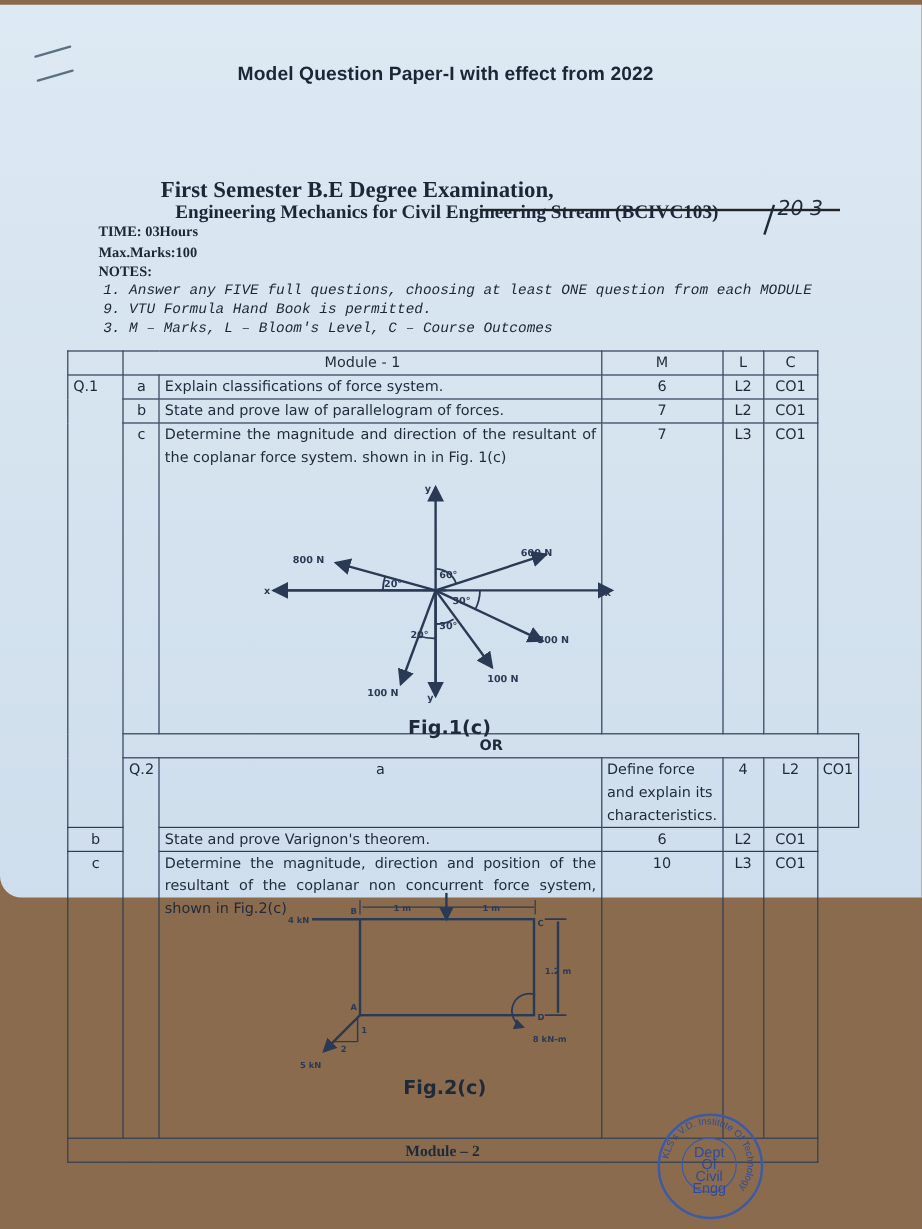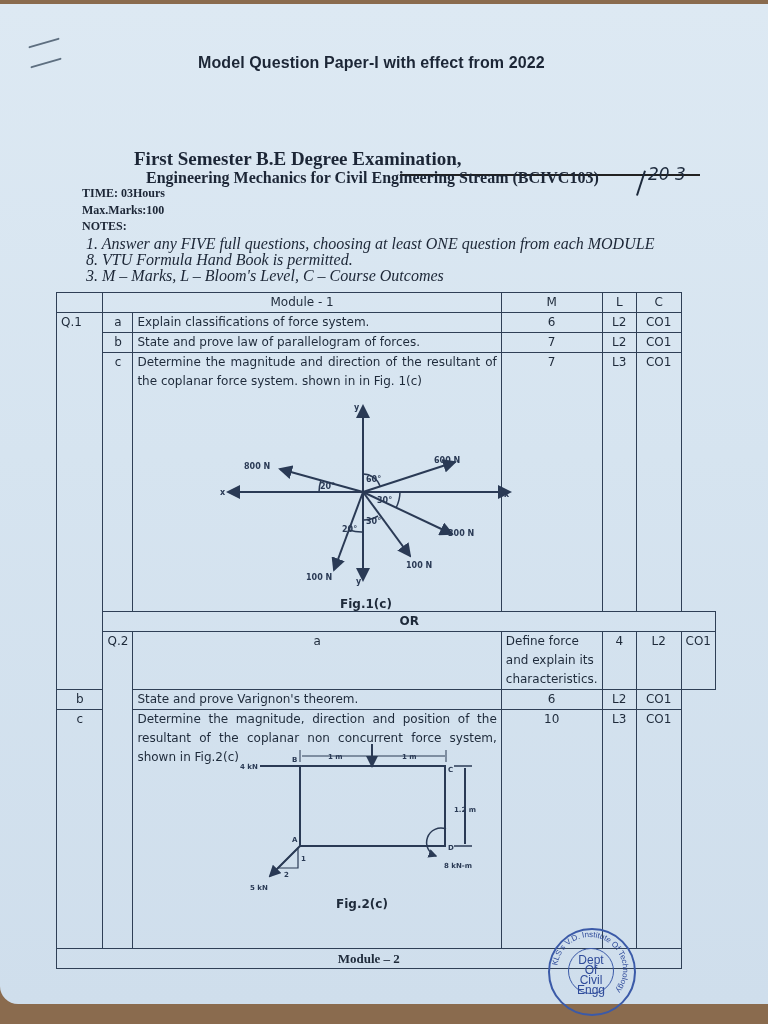--- a/index.html
+++ b/index.html
@@ -1,33 +1,33 @@
 <!DOCTYPE html>
 <html><head>
 <meta charset="utf-8">
 <style>
   html,body{margin:0;padding:0;}
   body{width:768px;height:1024px;overflow:hidden;background:#8a6b4e;font-family:"Liberation Serif",serif;color:#1a2533;position:relative;}
-  .page{position:absolute;left:0;top:4px;width:768px;height:1000px;background:linear-gradient(180deg,#dde9f3 0%,#d6e4f0 45%,#cfdeec 100%);border-bottom-left-radius:18px;}
+  .page{position:absolute;left:0;top:4px;width:768px;height:744px;background:linear-gradient(180deg,#dde9f3 0%,#d6e4f0 45%,#cfdeec 100%);border-bottom-left-radius:18px;}
   .pen{position:absolute;height:2px;background:#5e6f80;border-radius:2px;transform:rotate(-16deg);}
   .title{position:absolute;left:198px;top:50px;font-family:"Liberation Sans",sans-serif;font-weight:bold;font-size:16px;color:#1c2636;letter-spacing:0.1px;}
   .scheme{position:absolute;left:308px;top:94px;font-family:"DejaVu Sans",sans-serif;font-weight:bold;font-size:21px;color:#dfe9f3;-webkit-text-stroke:1.4px #3c4d63;text-shadow:2px 2px 0 #6d7d90;letter-spacing:0.5px;}
   .exam{position:absolute;left:134px;top:144px;font-weight:bold;font-size:19px;color:#1c2636;}
   .examline{position:absolute;left:400px;top:170px;width:300px;height:1.5px;background:#222;}
   .subject{position:absolute;left:146px;top:165px;font-weight:bold;font-size:16px;color:#1c2636;}
   .hand{position:absolute;left:648px;top:160px;font-family:"DejaVu Sans",sans-serif;font-style:italic;font-size:17px;color:#1d2a3c;}
   .slash{position:absolute;left:640px;top:166px;width:1.5px;height:26px;background:#1d2a3c;transform:rotate(18deg);}
   .meta{position:absolute;left:82px;font-weight:bold;font-size:12px;color:#1c2636;}
-  .note{position:absolute;left:86px;font-style:italic;font-size:16px;color:#1c2636;}
+  .note{position:absolute;left:86px;font-style:italic;font-size:12px;color:#1c2636;font-family:Liberation Mono, monospace;}
   table.q{position:absolute;border-collapse:collapse;font-family:"DejaVu Sans",sans-serif;font-size:12px;color:#1e2a3a;}
   table.q td{border:1px solid #2f3f56;padding:0 4px;vertical-align:top;height:19px;line-height:19px;}
   .c{text-align:center;}
   .modrow td{text-align:center;}
   .fig{position:absolute;}
-  .figcap{position:absolute;font-family:"DejaVu Sans",sans-serif;font-weight:bold;font-size:12px;color:#1e2a3a;}
+  .figcap{position:absolute;font-family:"DejaVu Sans",sans-serif;font-weight:bold;font-size:16px;color:#1e2a3a;}
   .stamp{position:absolute;left:548px;top:924px;width:84px;height:84px;border:2px solid #3b5aa8;border-radius:50%;}
   .stamp-inner{position:absolute;left:18px;top:18px;width:46px;height:46px;border:1.5px solid #3b5aa8;border-radius:50%;font-family:"Liberation Sans",sans-serif;font-size:12px;color:#2f4b9a;text-align:center;line-height:10px;padding-top:6px;box-sizing:border-box;}
 </style>
 </head>
 <body>
 
 <div class="page">
 
   <div class="pen" style="left:28px;top:38px;width:32px;"></div>
   <div class="pen" style="left:30px;top:58px;width:32px;"></div>
@@ -37,21 +37,21 @@
   <div class="exam">First Semester B.E Degree Examination,</div>
   <div class="examline"></div>
   <div class="subject">Engineering Mechanics for Civil Engineering Stream (BCIVC103)</div>
   <div class="slash"></div>
   <div class="hand">20 3</div>
 
   <div class="meta" style="top:182px;">TIME: 03Hours</div>
   <div class="meta" style="top:199px;">Max.Marks:100</div>
   <div class="meta" style="top:215px;">NOTES:</div>
   <div class="note" style="top:231px;">1. Answer any FIVE full questions, choosing at least ONE question from each MODULE</div>
-  <div class="note" style="top:247px;">8. VTU Formula Hand Book is permitted.</div>
+  <div class="note" style="top:247px;">9. VTU Formula Hand Book is permitted.</div>
   <div class="note" style="top:263px;">3. M – Marks, L – Bloom's Level, C – Course Outcomes</div>
 
   <table class="q" style="left:56px;top:288px;width:660px;">
     <colgroup>
         <col style="width:52px">
         <col style="width:16px">
         <col style="width:460px">
         <col style="width:36px">
         <col style="width:38px">
         <col style="width:48px">

